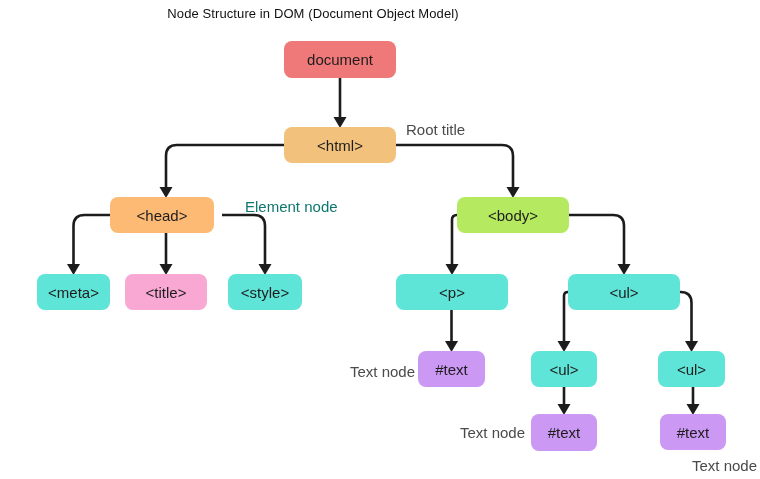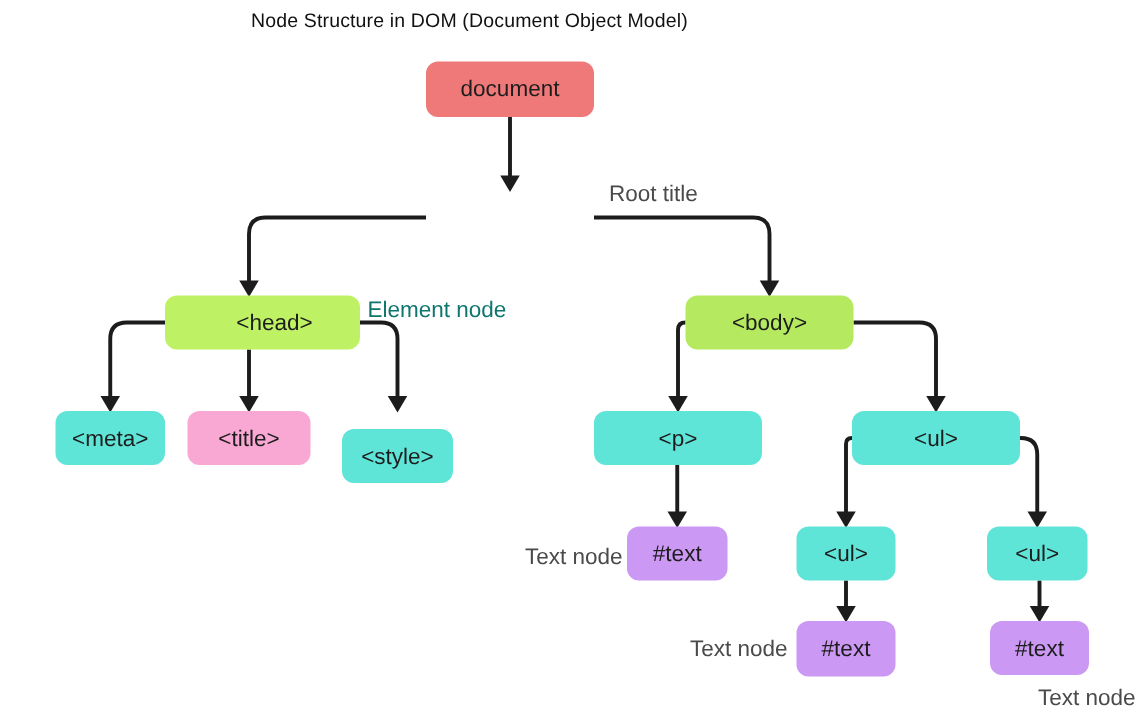--- a/index.html
+++ b/index.html
@@ -61,25 +61,26 @@
       <path d="M 568 292 L 568 292 Q 564 292 564 296 L 564 343" class="edge-line" stroke="#1c1c1c"></path>
       <path d="M 564 352 L 557.5 341 L 570.5 341 Z" class="edge-arrow" fill="#1c1c1c"></path>
       <path d="M 680 292 L 680.5 292 Q 691.5 292 691.5 303 L 691.5 343" class="edge-line" stroke="#1c1c1c"></path>
       <path d="M 691.5 352 L 685 341 L 698 341 Z" class="edge-arrow" fill="#1c1c1c"></path>
       <path d="M 564 387 L 564 406" class="edge-line" stroke="#1c1c1c"></path>
       <path d="M 564 415 L 557.5 404 L 570.5 404 Z" class="edge-arrow" fill="#1c1c1c"></path>
       <path d="M 693 387 L 693 406" class="edge-line" stroke="#1c1c1c"></path>
       <path d="M 693 415 L 686.5 404 L 699.5 404 Z" class="edge-arrow" fill="#1c1c1c"></path>
     </svg>
 <div class="node" style="left: 284px; top: 41px; width: 112px; height: 37px; background: rgb(239, 120, 120); text-align: right;">document</div>
-    <div class="node" style="left: 110px; top: 197px; width: 114px; height: 36px; background: #bef264; padding-left: 16px;">&lt;head&gt;</div>
+    <div class="node" style="left: 284px; top: 127px; width: 112px; height: 36px; background: rgb(242, 194, 125);">&lt;html&gt;</div>
+    <div class="node" style="left: 110px; top: 197px; width: 104px; height: 36px; background: #fdba74;">&lt;head&gt;</div>
     <div class="node" style="left: 457px; top: 197px; width: 112px; height: 36px; background: rgb(181, 233, 95);">&lt;body&gt;</div>
     <div class="node" style="left: 37px; top: 274px; width: 73px; height: 36px; background: rgb(95, 228, 216);">&lt;meta&gt;</div>
     <div class="node" style="left: 125px; top: 274px; width: 82px; height: 36px; background: #f9a8d4;">&lt;title&gt;</div>
-    <div class="node" style="left: 228px; top: 274px; width: 74px; height: 36px; background: rgb(95, 228, 216); margin-top: 12px;">&lt;style&gt;</div>
+    <div class="node" style="left: 228px; top: 274px; width: 74px; height: 36px; background: rgb(95, 228, 216);">&lt;style&gt;</div>
     <div class="node" style="left: 396px; top: 274px; width: 112px; height: 36px; background: rgb(95, 228, 216);">&lt;p&gt;</div>
     <div class="node" style="left: 568px; top: 274px; width: 112px; height: 36px; background: rgb(95, 228, 216);">&lt;ul&gt;</div>
     <div class="node" style="left: 418px; top: 351px; width: 67px; height: 36px; background: rgb(203, 152, 243);">#text</div>
     <div class="node" style="left: 531px; top: 351px; width: 66px; height: 36px; background: rgb(95, 228, 216);">&lt;ul&gt;</div>
     <div class="node" style="left: 658px; top: 351px; width: 67px; height: 36px; background: rgb(95, 228, 216);">&lt;ul&gt;</div>
     <div class="node" style="left: 531px; top: 414px; width: 66px; height: 37px; background: rgb(203, 152, 243);">#text</div>
     <div class="node" style="left: 660px; top: 414px; width: 66px; height: 36px; background: rgb(203, 152, 243);">#text</div>
     <div class="annotation" style="left: 406px; top: 121px; color: rgb(74, 74, 74);">Root title</div>
     <div class="annotation" style="left: 245px; top: 198px; color: #0f766e;">Element node</div>
     <div class="annotation" style="left: 415px; top: 363px; color: rgb(74, 74, 74); transform: translateX(-100%);">Text node</div>

